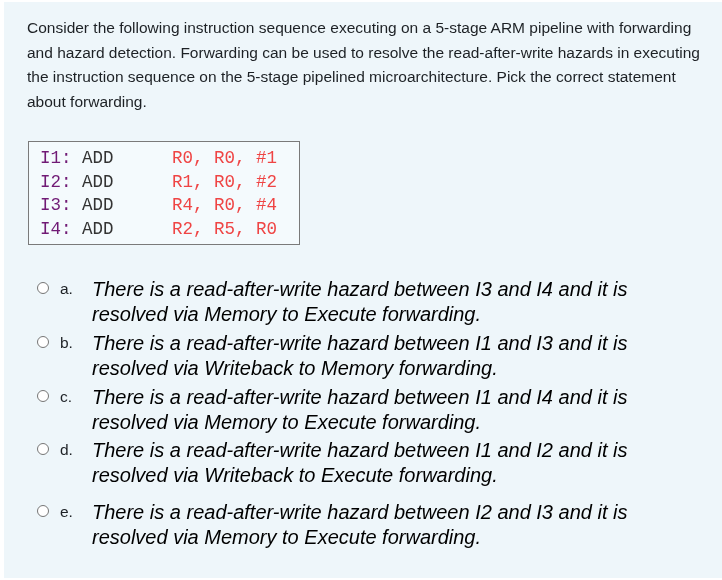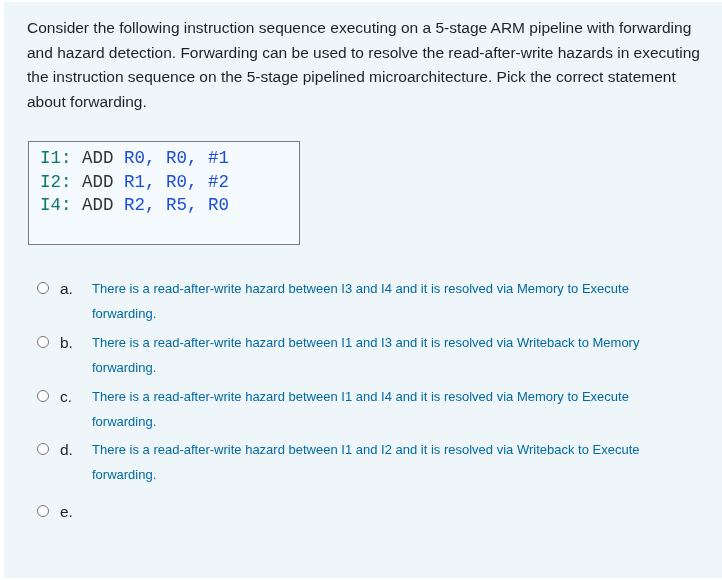--- a/index.html
+++ b/index.html
@@ -23,51 +23,52 @@
     position: absolute; left: 24px; top: 139px;
     width: 272px; height: 104px;
     border: 1.5px solid #7a7a7a;
     background: #f4fafd;
     box-sizing: border-box;
     padding: 5px 0 0 11px;
     font-family: "Liberation Mono", "DejaVu Sans Mono", monospace;
     font-size: 17.5px; line-height: 23.5px;
   }
   .code-line { white-space: pre; }
-  .code-label { color: #0f766e; }
+  .code-label { color: #701a75; }
   .code-op { color: #333333; text-align: right; }
-  .code-args { color: #1d4ed8; }
+  .code-args { color: #ef4444; margin-left: 48px; }
   .options { position: absolute; left: 33px; top: 275px; width: 660px; }
   .option {
     position: absolute; left: 0; width: 650px;
     display: flex; align-items: flex-start;
   }
   .radio {
     width: 12px; height: 12px; border-radius: 50%;
     border: 1.4px solid #767676; background: #ffffff;
     box-sizing: border-box; margin-top: 5px; flex: 0 0 auto;
     cursor: pointer;
   }
   .opt-letter {
     width: 32px; padding-left: 11px; font-size: 15.5px; line-height: 24.5px;
     flex: 0 0 auto; color: #1d2125;
   }
   .opt-text {
-    font-size: 13px; line-height: 24.5px; width: 560px; color: #0369a1;
+    font-size: 20px; line-height: 24.5px; width: 560px; color: #000000; font-style: italic;
   }
 </style>
 </head>
 <body>
 
 <div class="panel">
   <div class="prompt">Consider the following instruction sequence executing on a 5-stage ARM pipeline with forwarding and hazard detection. Forwarding can be used to resolve the read-after-write hazards in executing the instruction sequence on the 5-stage pipelined microarchitecture. Pick the correct statement about forwarding.</div>
 
   <div class="codebox">
     <div class="code-line"><span class="code-label">I1:</span> <span class="code-op">ADD</span> <span class="code-args">R0, R0, #1</span></div>
     <div class="code-line"><span class="code-label">I2:</span> <span class="code-op">ADD</span> <span class="code-args">R1, R0, #2</span></div>
+    <div class="code-line"><span class="code-label">I3:</span> <span class="code-op">ADD</span> <span class="code-args">R4, R0, #4</span></div>
     <div class="code-line"><span class="code-label">I4:</span> <span class="code-op">ADD</span> <span class="code-args">R2, R5, R0</span></div>
   </div>
 
   <div class="options">
     <div class="option" style="top:0px;">
       <span class="radio"></span>
       <span class="opt-letter">a.</span>
       <span class="opt-text">There is a read-after-write hazard between I3 and I4 and it is resolved via Memory to Execute forwarding.</span>
     </div>
     <div class="option" style="top:54px;">
@@ -81,15 +82,16 @@
       <span class="opt-text">There is a read-after-write hazard between I1 and I4 and it is resolved via Memory to Execute forwarding.</span>
     </div>
     <div class="option" style="top:161px;">
       <span class="radio"></span>
       <span class="opt-letter">d.</span>
       <span class="opt-text">There is a read-after-write hazard between I1 and I2 and it is resolved via Writeback to Execute forwarding.</span>
     </div>
     <div class="option" style="top:223px;">
       <span class="radio"></span>
       <span class="opt-letter">e.</span>
+      <span class="opt-text">There is a read-after-write hazard between I2 and I3 and it is resolved via Memory to Execute forwarding.</span>
     </div>
   </div>
 </div>
 
 </body></html>

